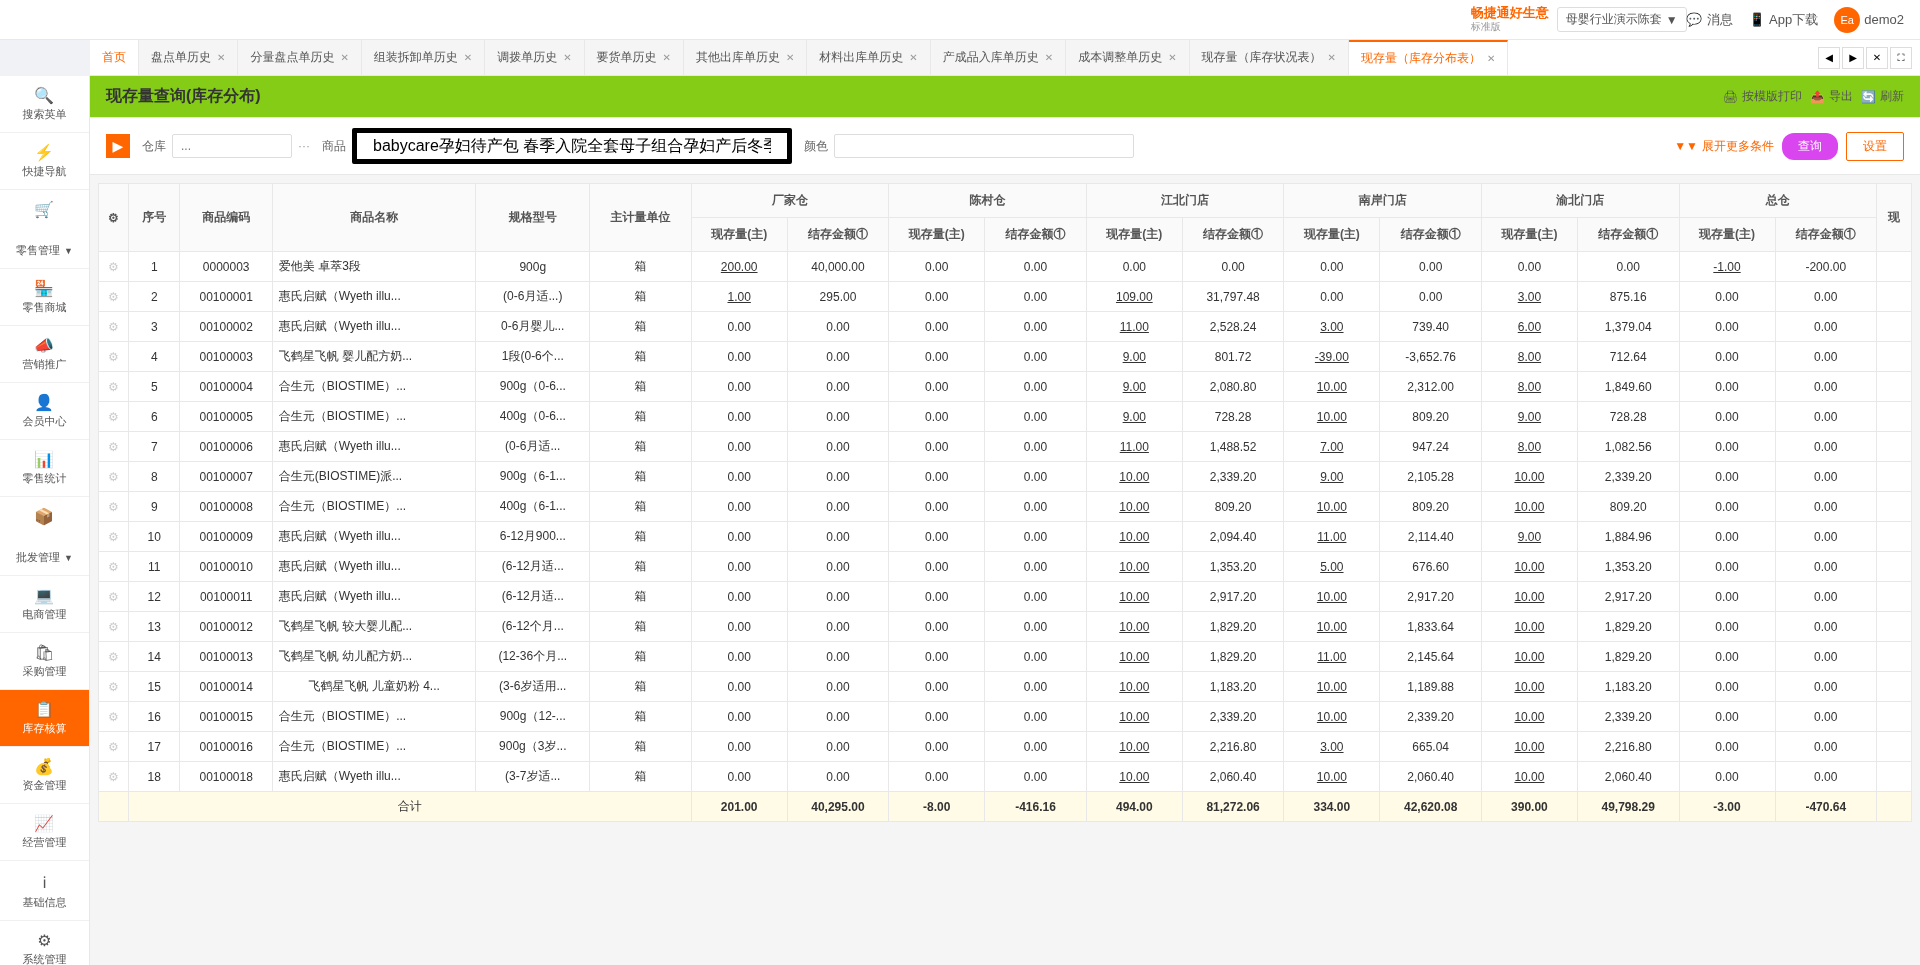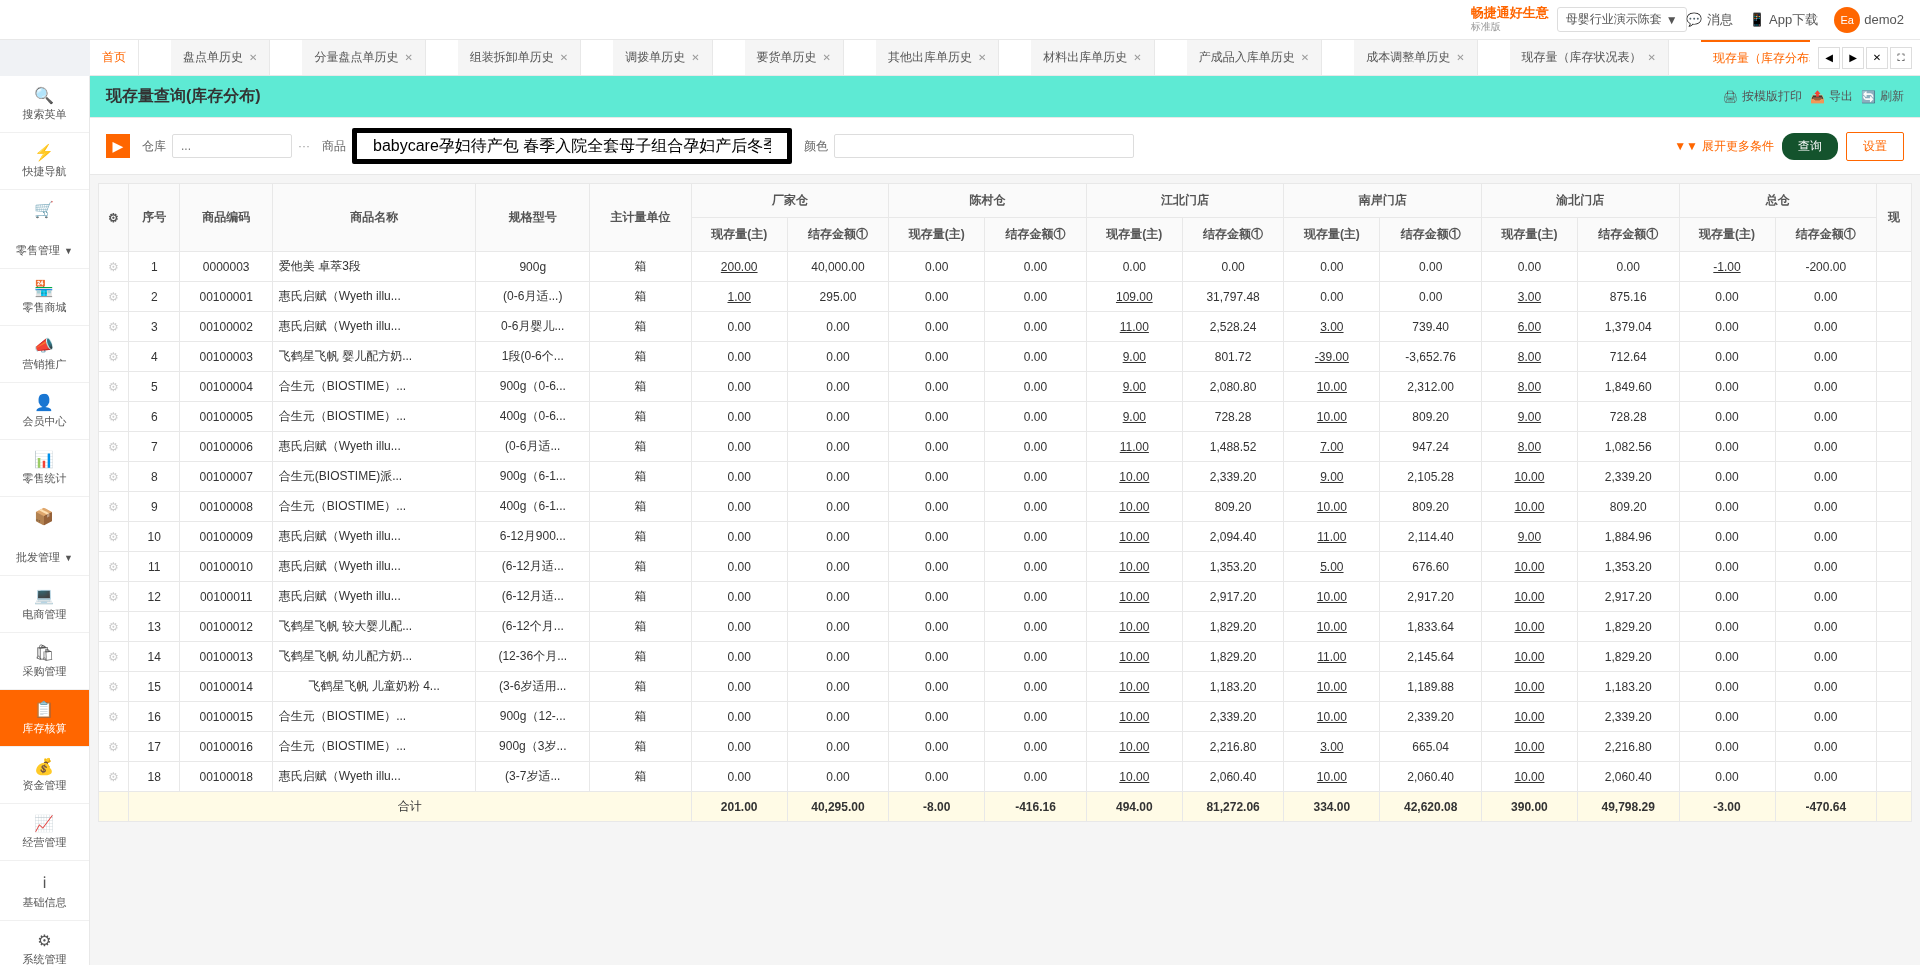--- a/index.html
+++ b/index.html
@@ -32,21 +32,21 @@
       height: 36px;
       background: #fff;
       display: flex;
       align-items: center;
       position: fixed;
       top: 40px; left: 90px; right: 0;
       z-index: 99;
       border-bottom: 1px solid #e8e8e8;
       overflow: hidden;
     }
-    .tabs-container { display: flex; align-items: center; overflow: hidden; flex: 1; gap: 32px; }
+    .tabs-container { display: flex; align-items: center; overflow: hidden; flex: 1; }
     .tab-item {
       height: 36px;
       padding: 0 12px;
       display: flex;
       align-items: center;
       gap: 6px;
       font-size: 12px;
       color: #555;
       cursor: pointer;
       white-space: nowrap;
@@ -94,21 +94,21 @@
       top: 76px;
       left: 90px;
       right: 0;
       bottom: 0;
       overflow: auto;
       background: #f5f5f5;
     }
 
     
     .page-title-bar {
-      background: #5eead4;
+      background: #84cc16;
       padding: 10px 16px;
       display: flex;
       align-items: center;
       justify-content: space-between;
       border-bottom: 1px solid #e8e8e8;
     }
     .page-title { font-size: 16px; font-weight: bold; color: #333; }
     .title-actions { display: flex; gap: 8px; }
     .title-action-btn { font-size: 12px; color: #555; cursor: pointer; display: flex; align-items: center; gap: 4px; }
 
@@ -143,21 +143,21 @@
     .search-input-wide {
       border: 5px solid #000000;
       padding: 4px 16px;
       font-size: 16px;
       border-radius: 2px;
       width: 360px;
     }
     .search-dots { color: #999; cursor: pointer; }
     .expand-more { font-size: 12px; color: #ff6600; cursor: pointer; display: flex; align-items: center; gap: 4px; margin-left: 8px; }
     .btn-query {
-      background: #14532d;
+      background: #d946ef;
       color: #fff;
       border: none;
       padding: 5px 16px;
       font-size: 12px;
       border-radius: 12px;
       cursor: pointer;
     }
     .btn-setting {
       background: #fff;
       color: #ff6600;

